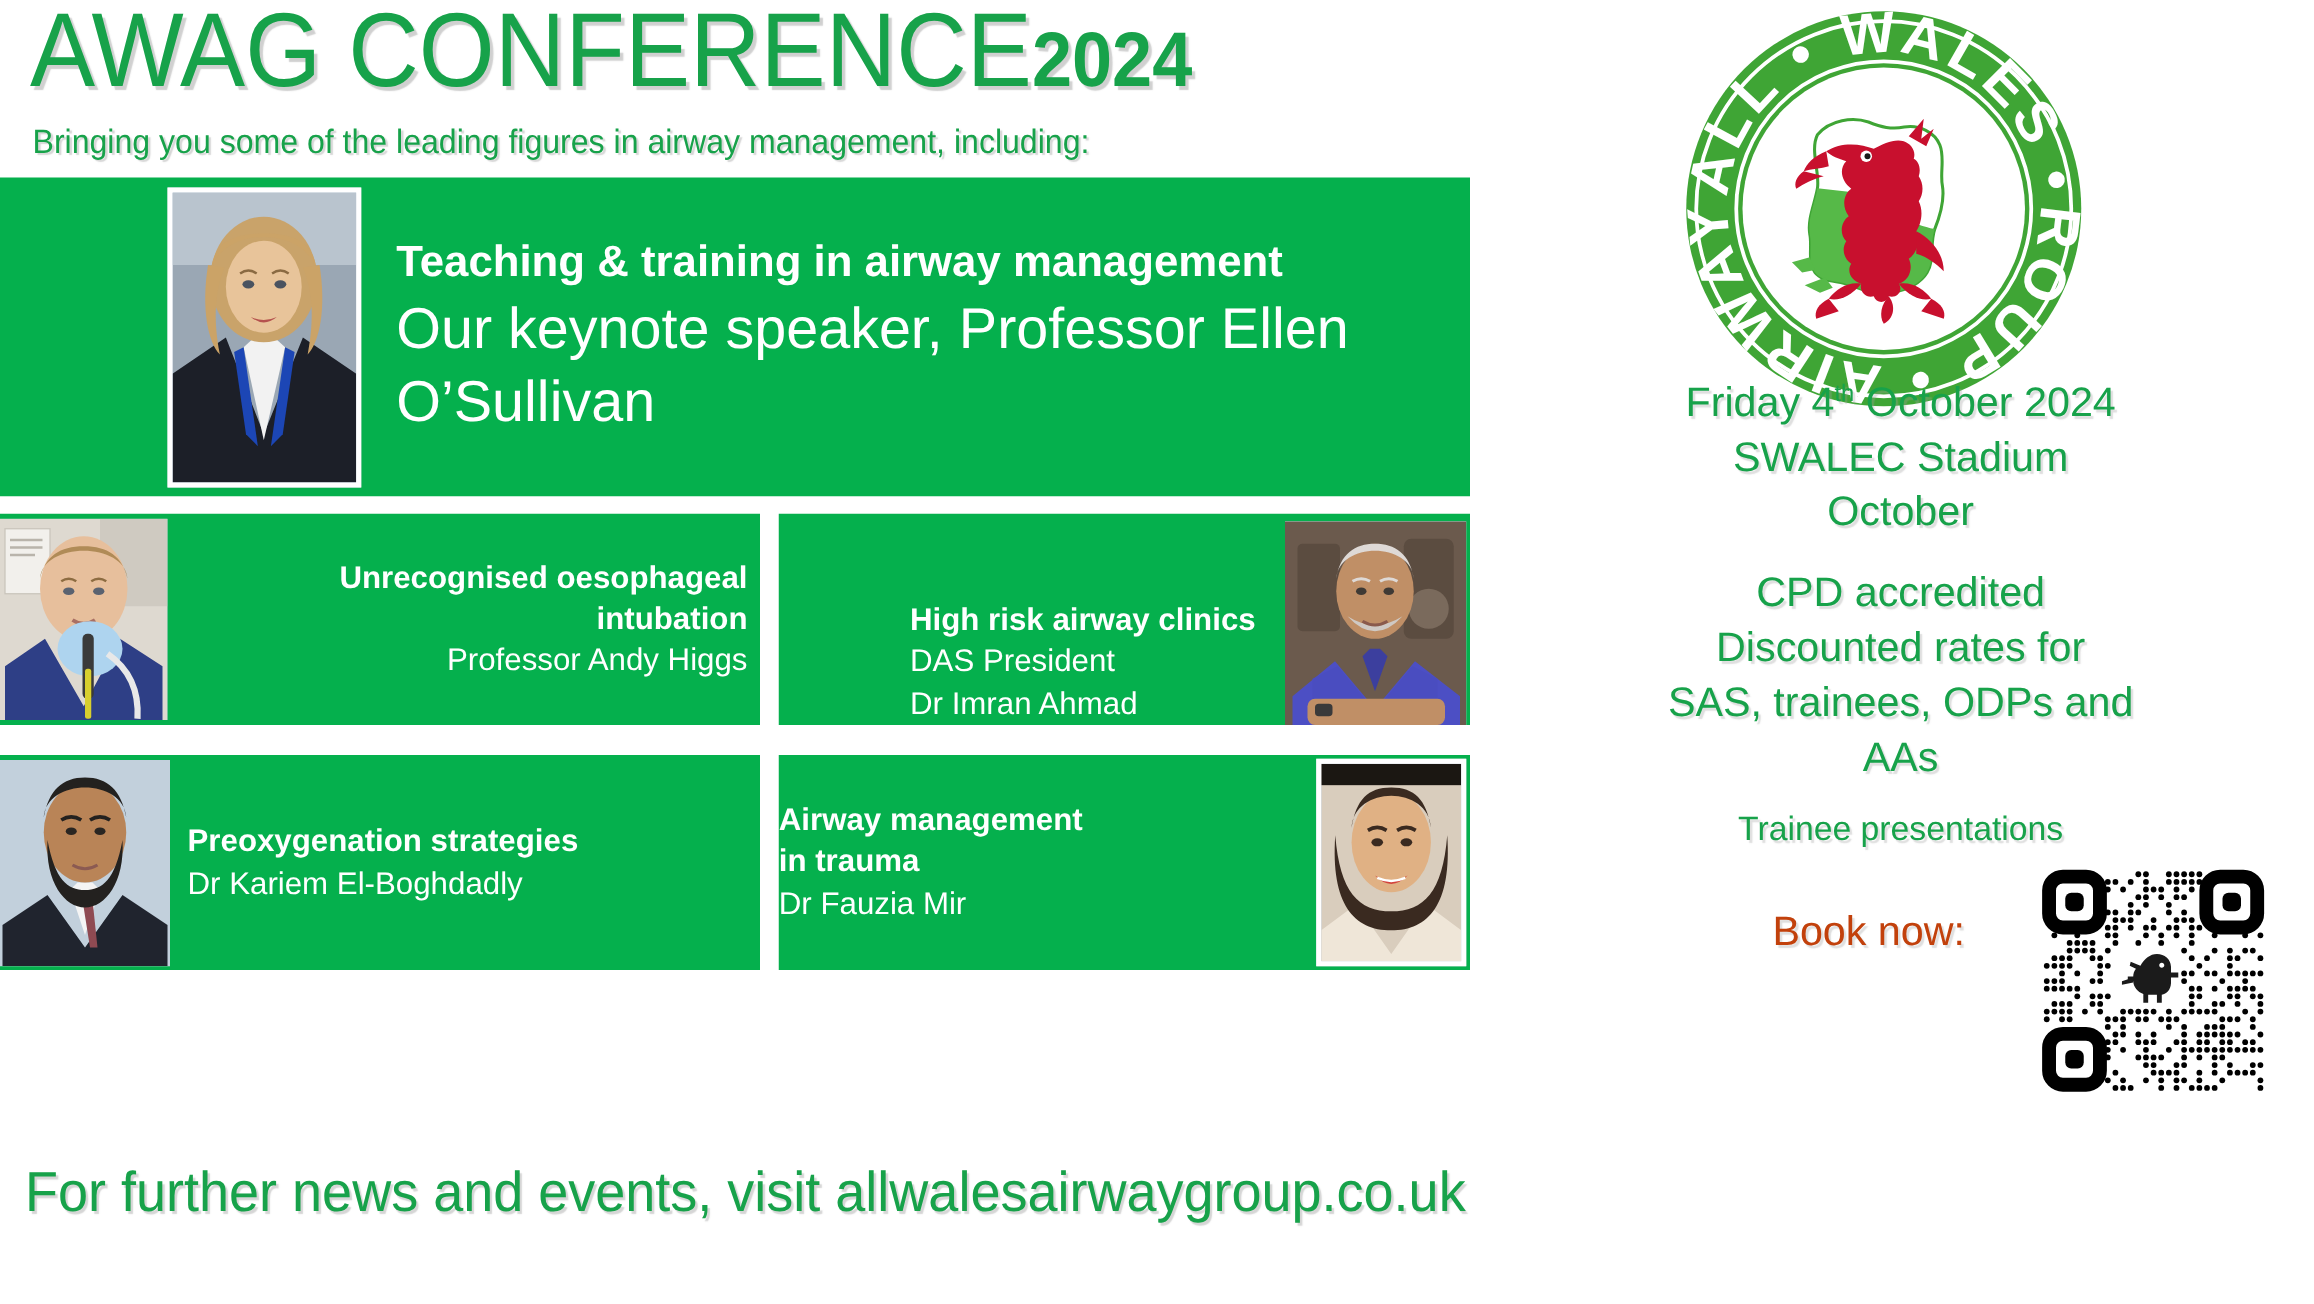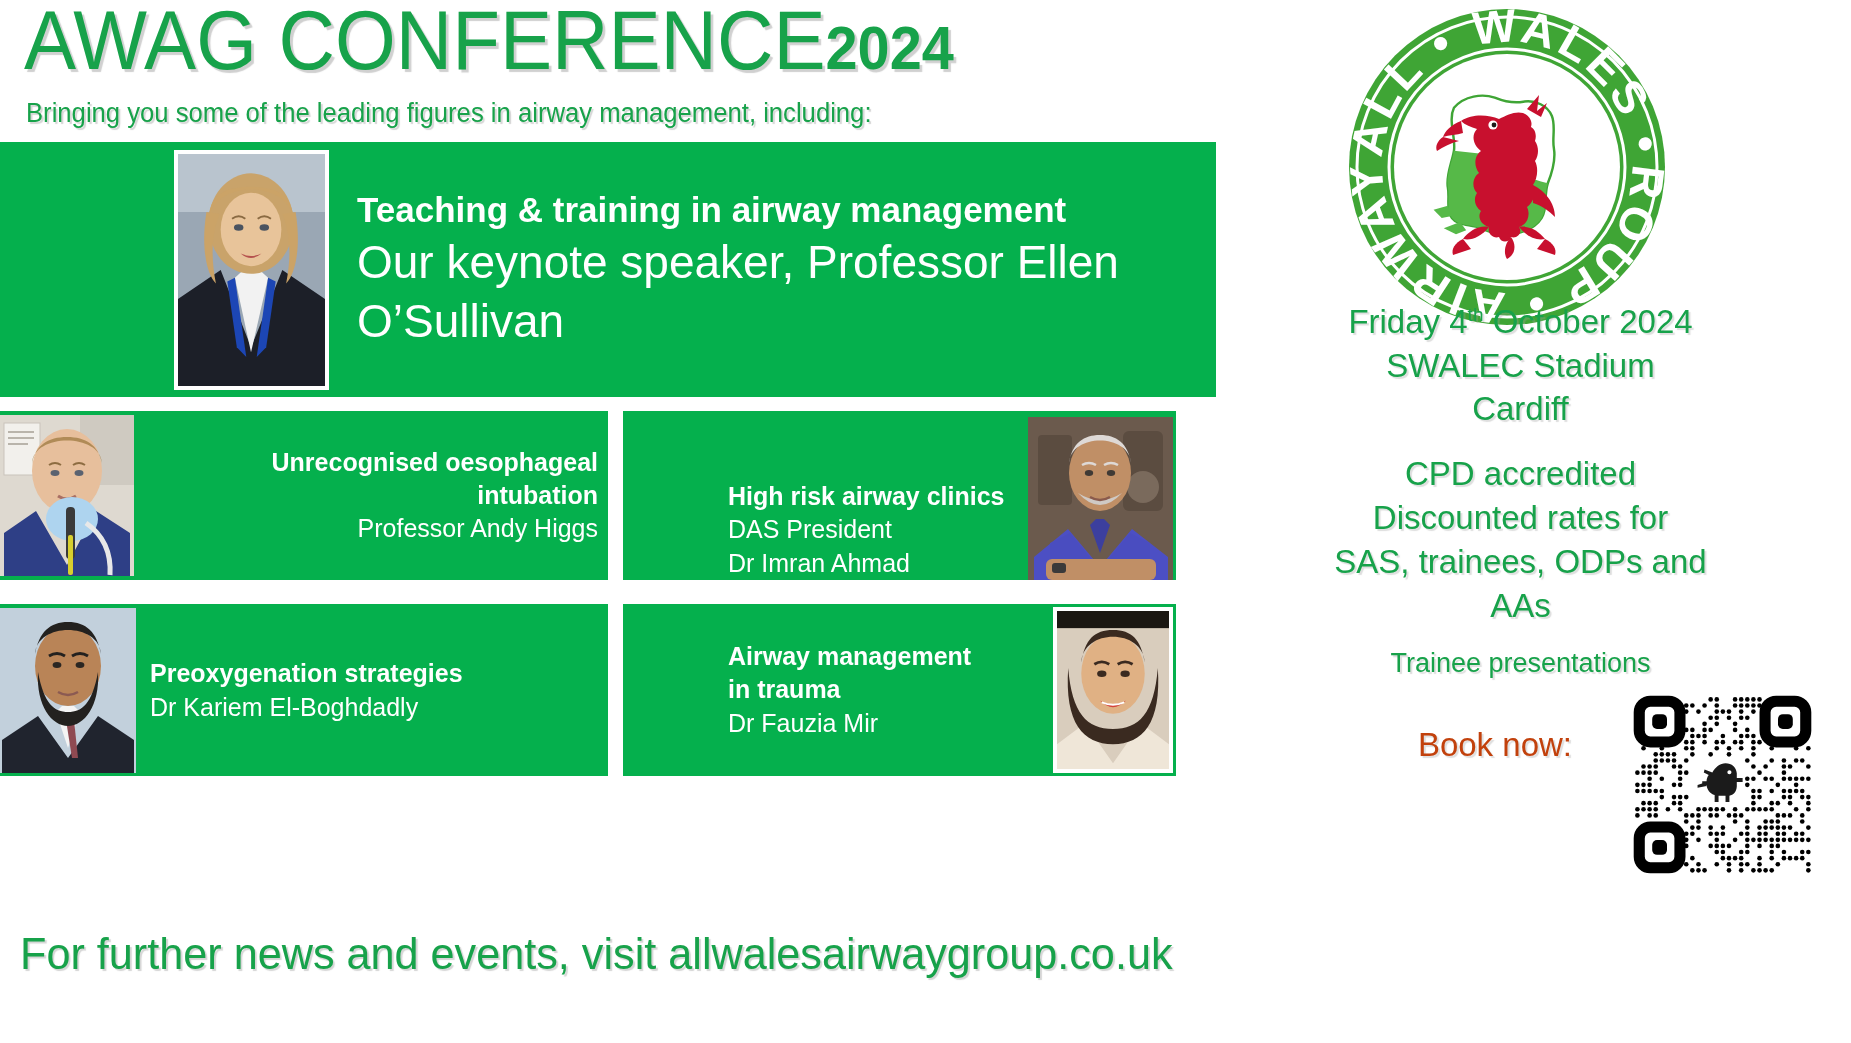--- a/index.html
+++ b/index.html
@@ -82,21 +82,20 @@
   }
   .line-reg {
     font-weight: 400;
   }
 
   
   #card-keynote {
     left: 0; top: 142px;
     width: 1176px;
     height: 255px;
-    padding-left: 40px;
   }
   #card-keynote .photo {
     width: 155px;
     height: 240px;
     margin-left: 134px;
   }
   #card-keynote .card-text {
     margin-left: 28px;
     padding-right: 12px;
   }
@@ -144,21 +143,20 @@
   #card-preox .line-bold { font-size: 25px; line-height: 1.38; }
   #card-preox .line-reg { font-size: 25px; line-height: 1.38; }
 
   
   #card-trauma {
     left: 623px; top: 604px;
     width: 553px;
     height: 172px;
   }
   #card-trauma .card-text {
-    margin-left: 105px;
     padding-right: 6px;
   }
   #card-trauma .photo {
     width: 120px; height: 166px;
     margin-left: auto;
     margin-right: 3px;
   }
   #card-trauma .line-bold { font-size: 25px; line-height: 1.34; }
   #card-trauma .line-reg { font-size: 25px; line-height: 1.34; }
 
@@ -442,21 +440,21 @@
         </g>
       </svg>
     </div>
 
     <div class="rc-block" id="rc-when">
       <div>
         <span>Friday 4</span><sup>th</sup>
         <span>October 2024</span>
       </div>
       <div>SWALEC Stadium</div>
-      <div>Cardiff</div>
+      <div>October</div>
     </div>
 
     <div class="rc-block" id="rc-cpd">
       <div>CPD accredited</div>
       <div>Discounted rates for</div>
       <div>SAS, trainees, ODPs and</div>
       <div>AAs</div>
     </div>
 
     <div class="rc-block" id="rc-trainee">Trainee presentations</div>

